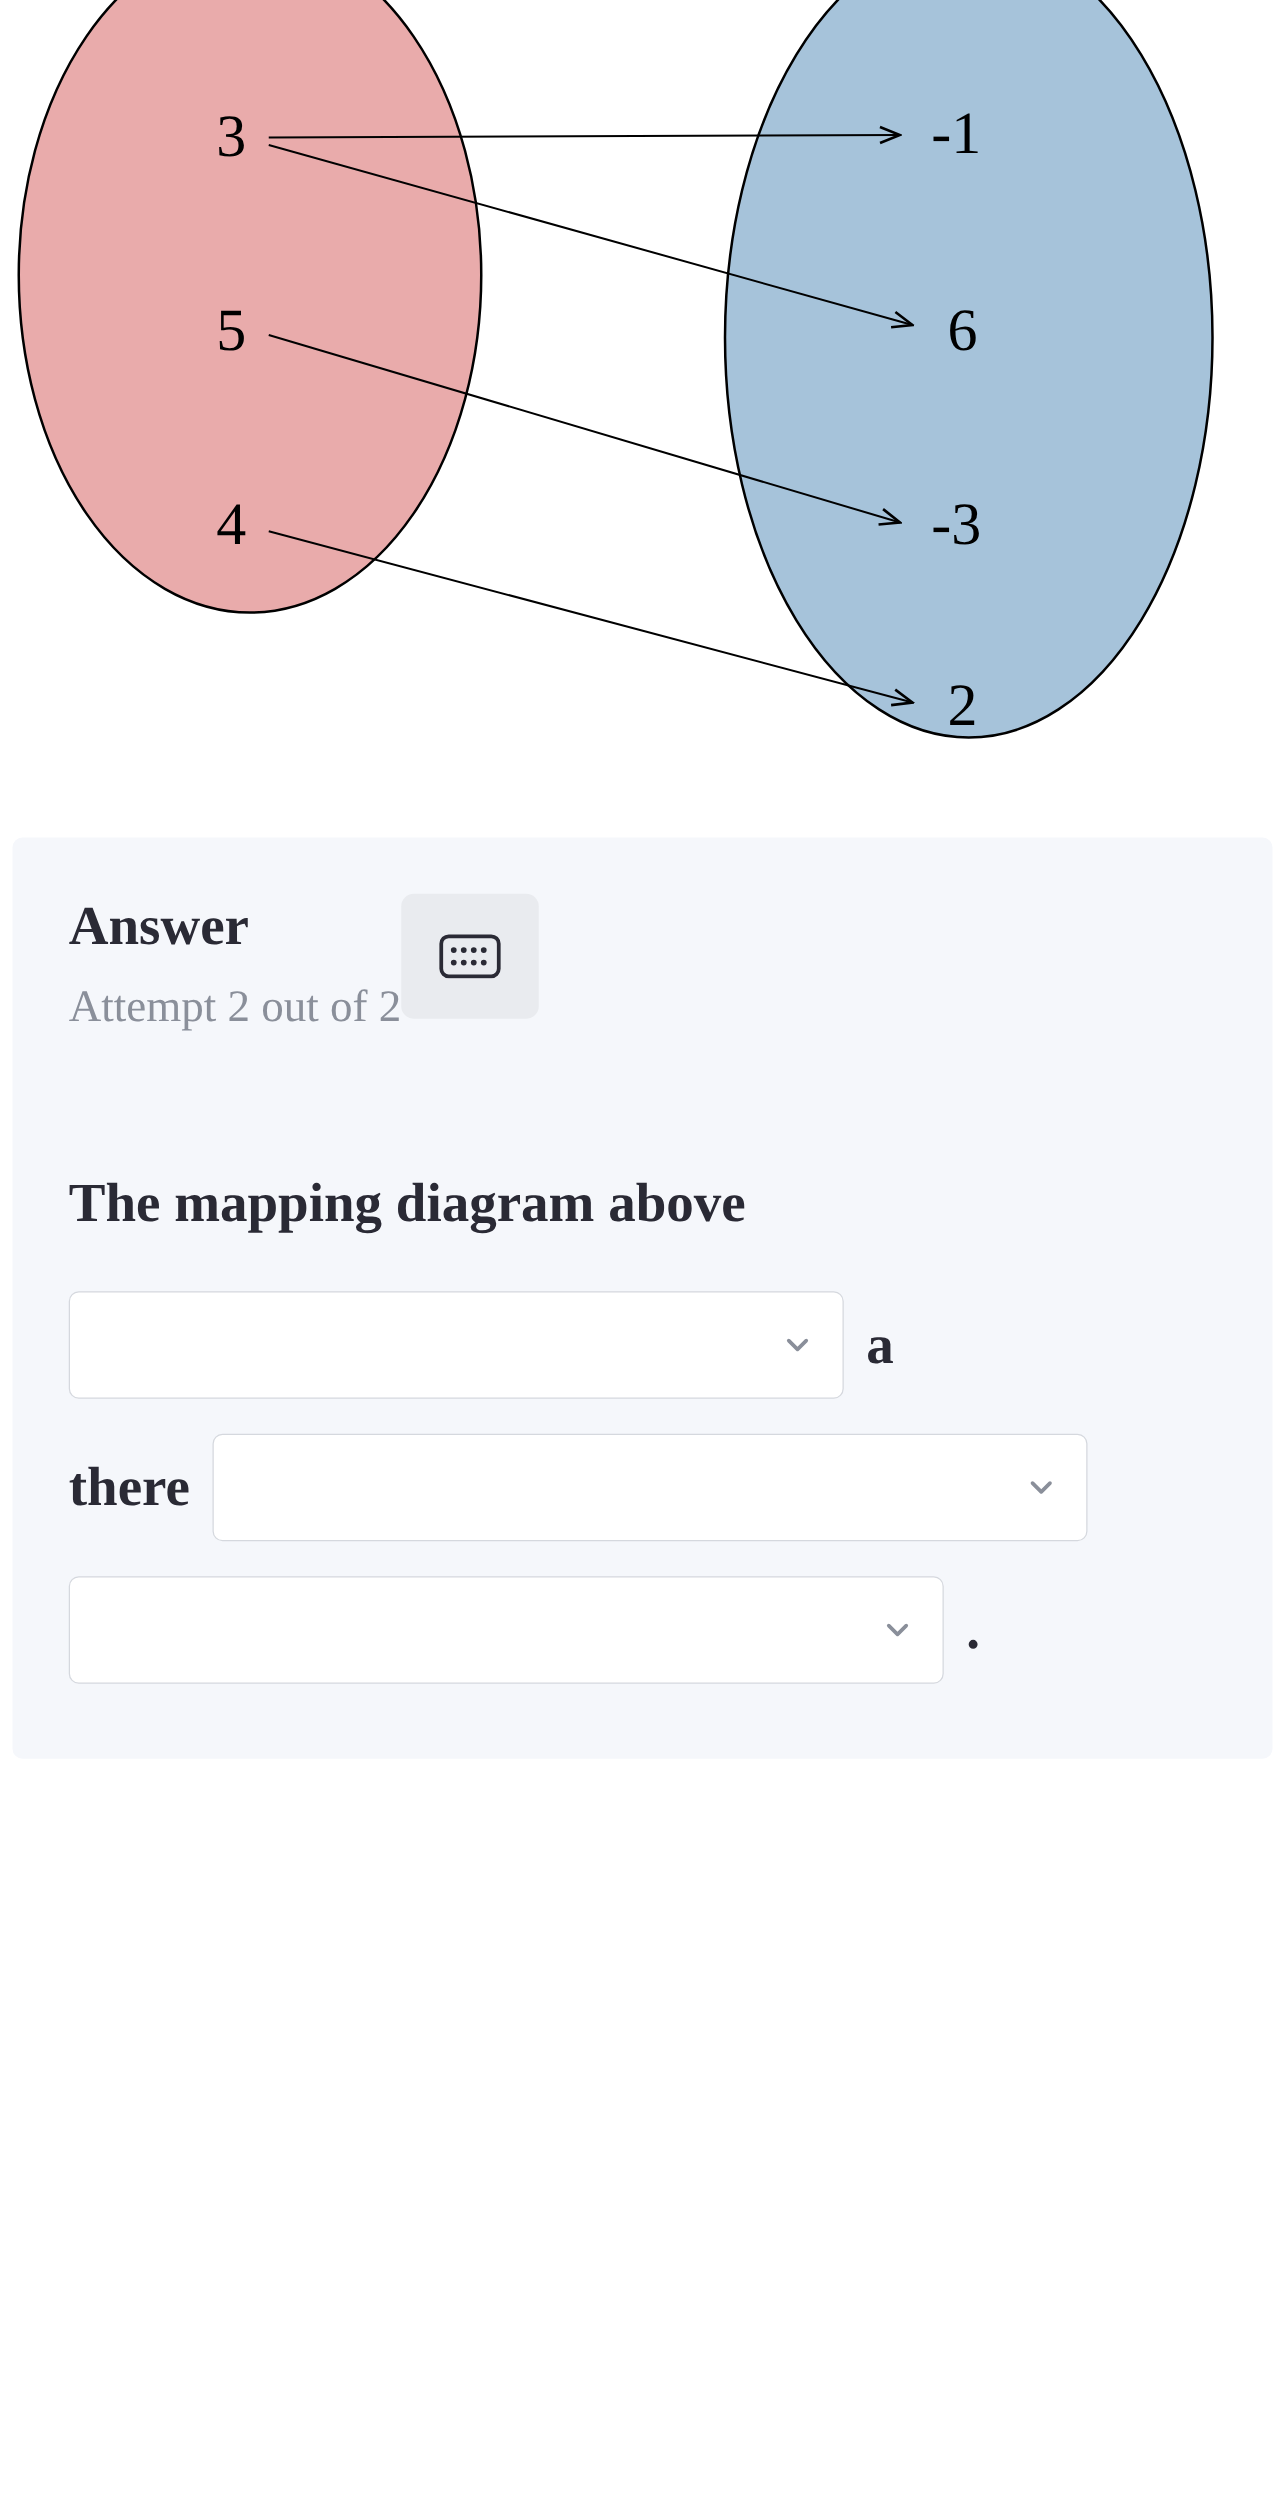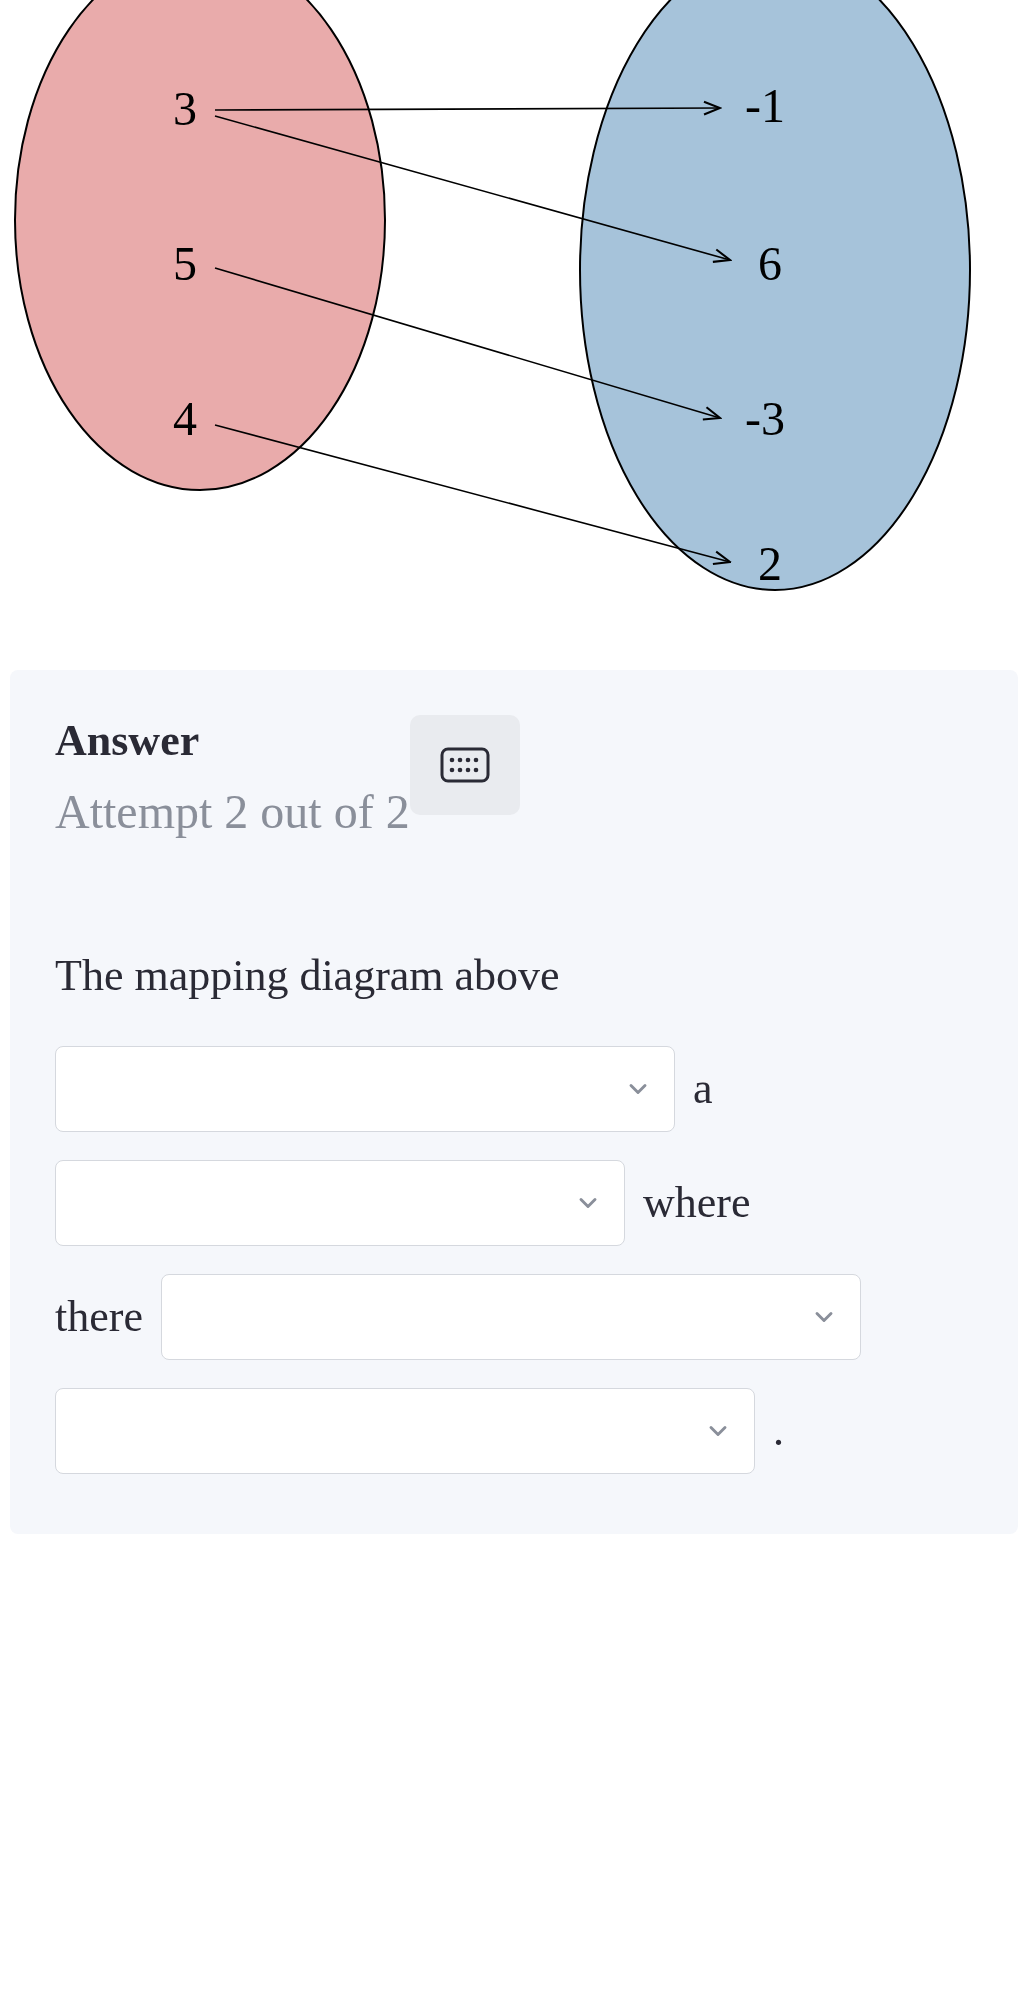--- a/index.html
+++ b/index.html
@@ -29,39 +29,40 @@
     display: flex;
     align-items: flex-start;
   }
   .answer-title {
     font-weight: bold;
     font-size: 44px;
     color: #2a2a35;
   }
   .attempt-text {
     color: #8a8f9a;
-    font-size: 48px;
+    font-size: 36px;
     margin-top: 18px;
   }
   .kbd-button {
     background: #e9ebef;
     border-radius: 10px;
     width: 110px;
     height: 100px;
     display: flex;
     align-items: center;
     justify-content: center;
     cursor: pointer;
   }
   .kbd-button svg { display: block; }
   .sentence {
     margin-top: 95px;
     font-size: 44px;
     color: #2a2a35;
     line-height: 1.9;
+    font-weight: bold;
   }
   .sentence-row {
     display: flex;
     align-items: center;
     flex-wrap: wrap;
     gap: 18px 18px;
     margin-top: 28px;
   }
   .dropdown {
     background: #ffffff;
@@ -150,28 +151,20 @@
       <div class="dropdown dd1">
         <svg class="chev" width="28" height="28" viewBox="0 0 24 24">
             <polyline points="6,9 12,15 18,9" fill="none" stroke="#8a8f9a" stroke-width="2.5" stroke-linecap="round" stroke-linejoin="round"></polyline>
           </svg>
       </div>
       <span class="word">a</span>
     </div>
 
 
 
-    <div class="sentence-row">
-      <div class="dropdown dd3">
-        <svg class="chev" width="28" height="28" viewBox="0 0 24 24">
-            <polyline points="6,9 12,15 18,9" fill="none" stroke="#8a8f9a" stroke-width="2.5" stroke-linecap="round" stroke-linejoin="round"></polyline>
-          </svg>
-      </div>
-      <span class="word">where</span>
-    </div>
 
     <div class="sentence-row">
       <span class="word">there</span>
       <div class="dropdown dd4">
         <svg class="chev" width="28" height="28" viewBox="0 0 24 24">
             <polyline points="6,9 12,15 18,9" fill="none" stroke="#8a8f9a" stroke-width="2.5" stroke-linecap="round" stroke-linejoin="round"></polyline>
           </svg>
       </div>
     </div>
 

